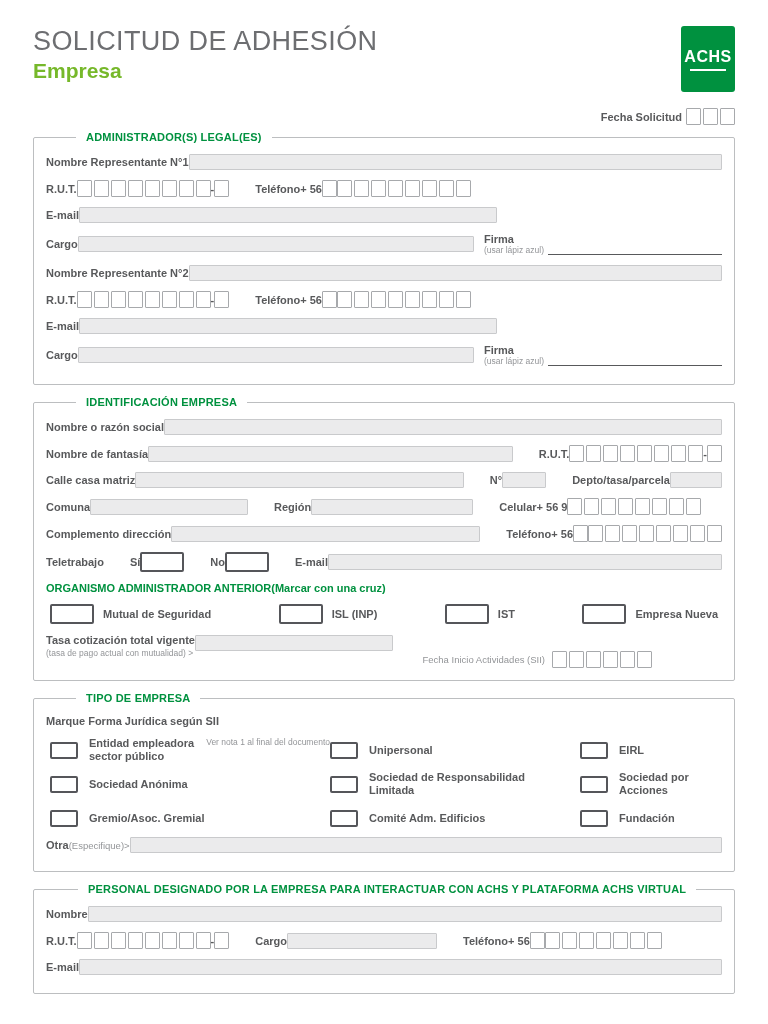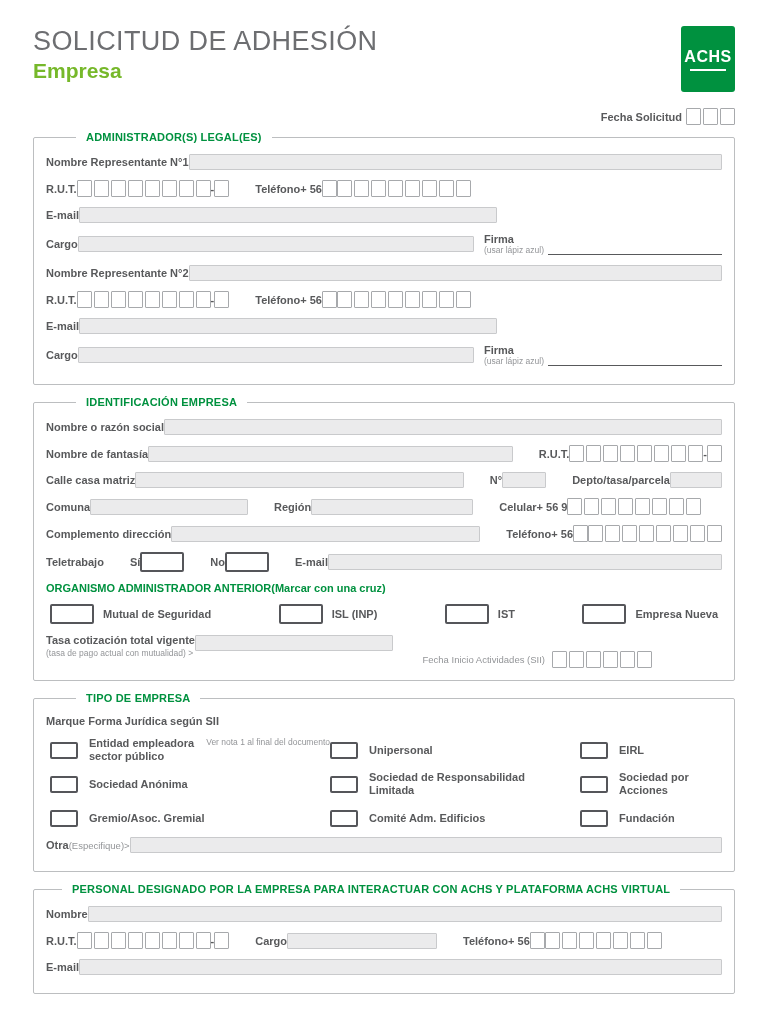--- a/index.html
+++ b/index.html
@@ -380,21 +380,21 @@
     </div>
 
     <div class="row">
       <span class="lbl">Otra</span>
       <span class="note" style="font-size:9.5px;">(Especifique)&gt;</span>
       <span class="input flex"></span>
     </div>
   </div>
 
   <div class="section">
-    <div class="section-title" style="left:28px;">PERSONAL DESIGNADO POR LA EMPRESA PARA INTERACTUAR CON ACHS Y PLATAFORMA ACHS VIRTUAL</div>
+    <div class="section-title" style="left:44px;">PERSONAL DESIGNADO POR LA EMPRESA PARA INTERACTUAR CON ACHS Y PLATAFORMA ACHS VIRTUAL</div>
 
     <div class="row">
       <span class="lbl">Nombre</span>
       <span class="input flex"></span>
     </div>
 
     <div class="row">
       <span class="lbl">R.U.T.</span>
       <span class="cells">
           <span class="cell"></span>

